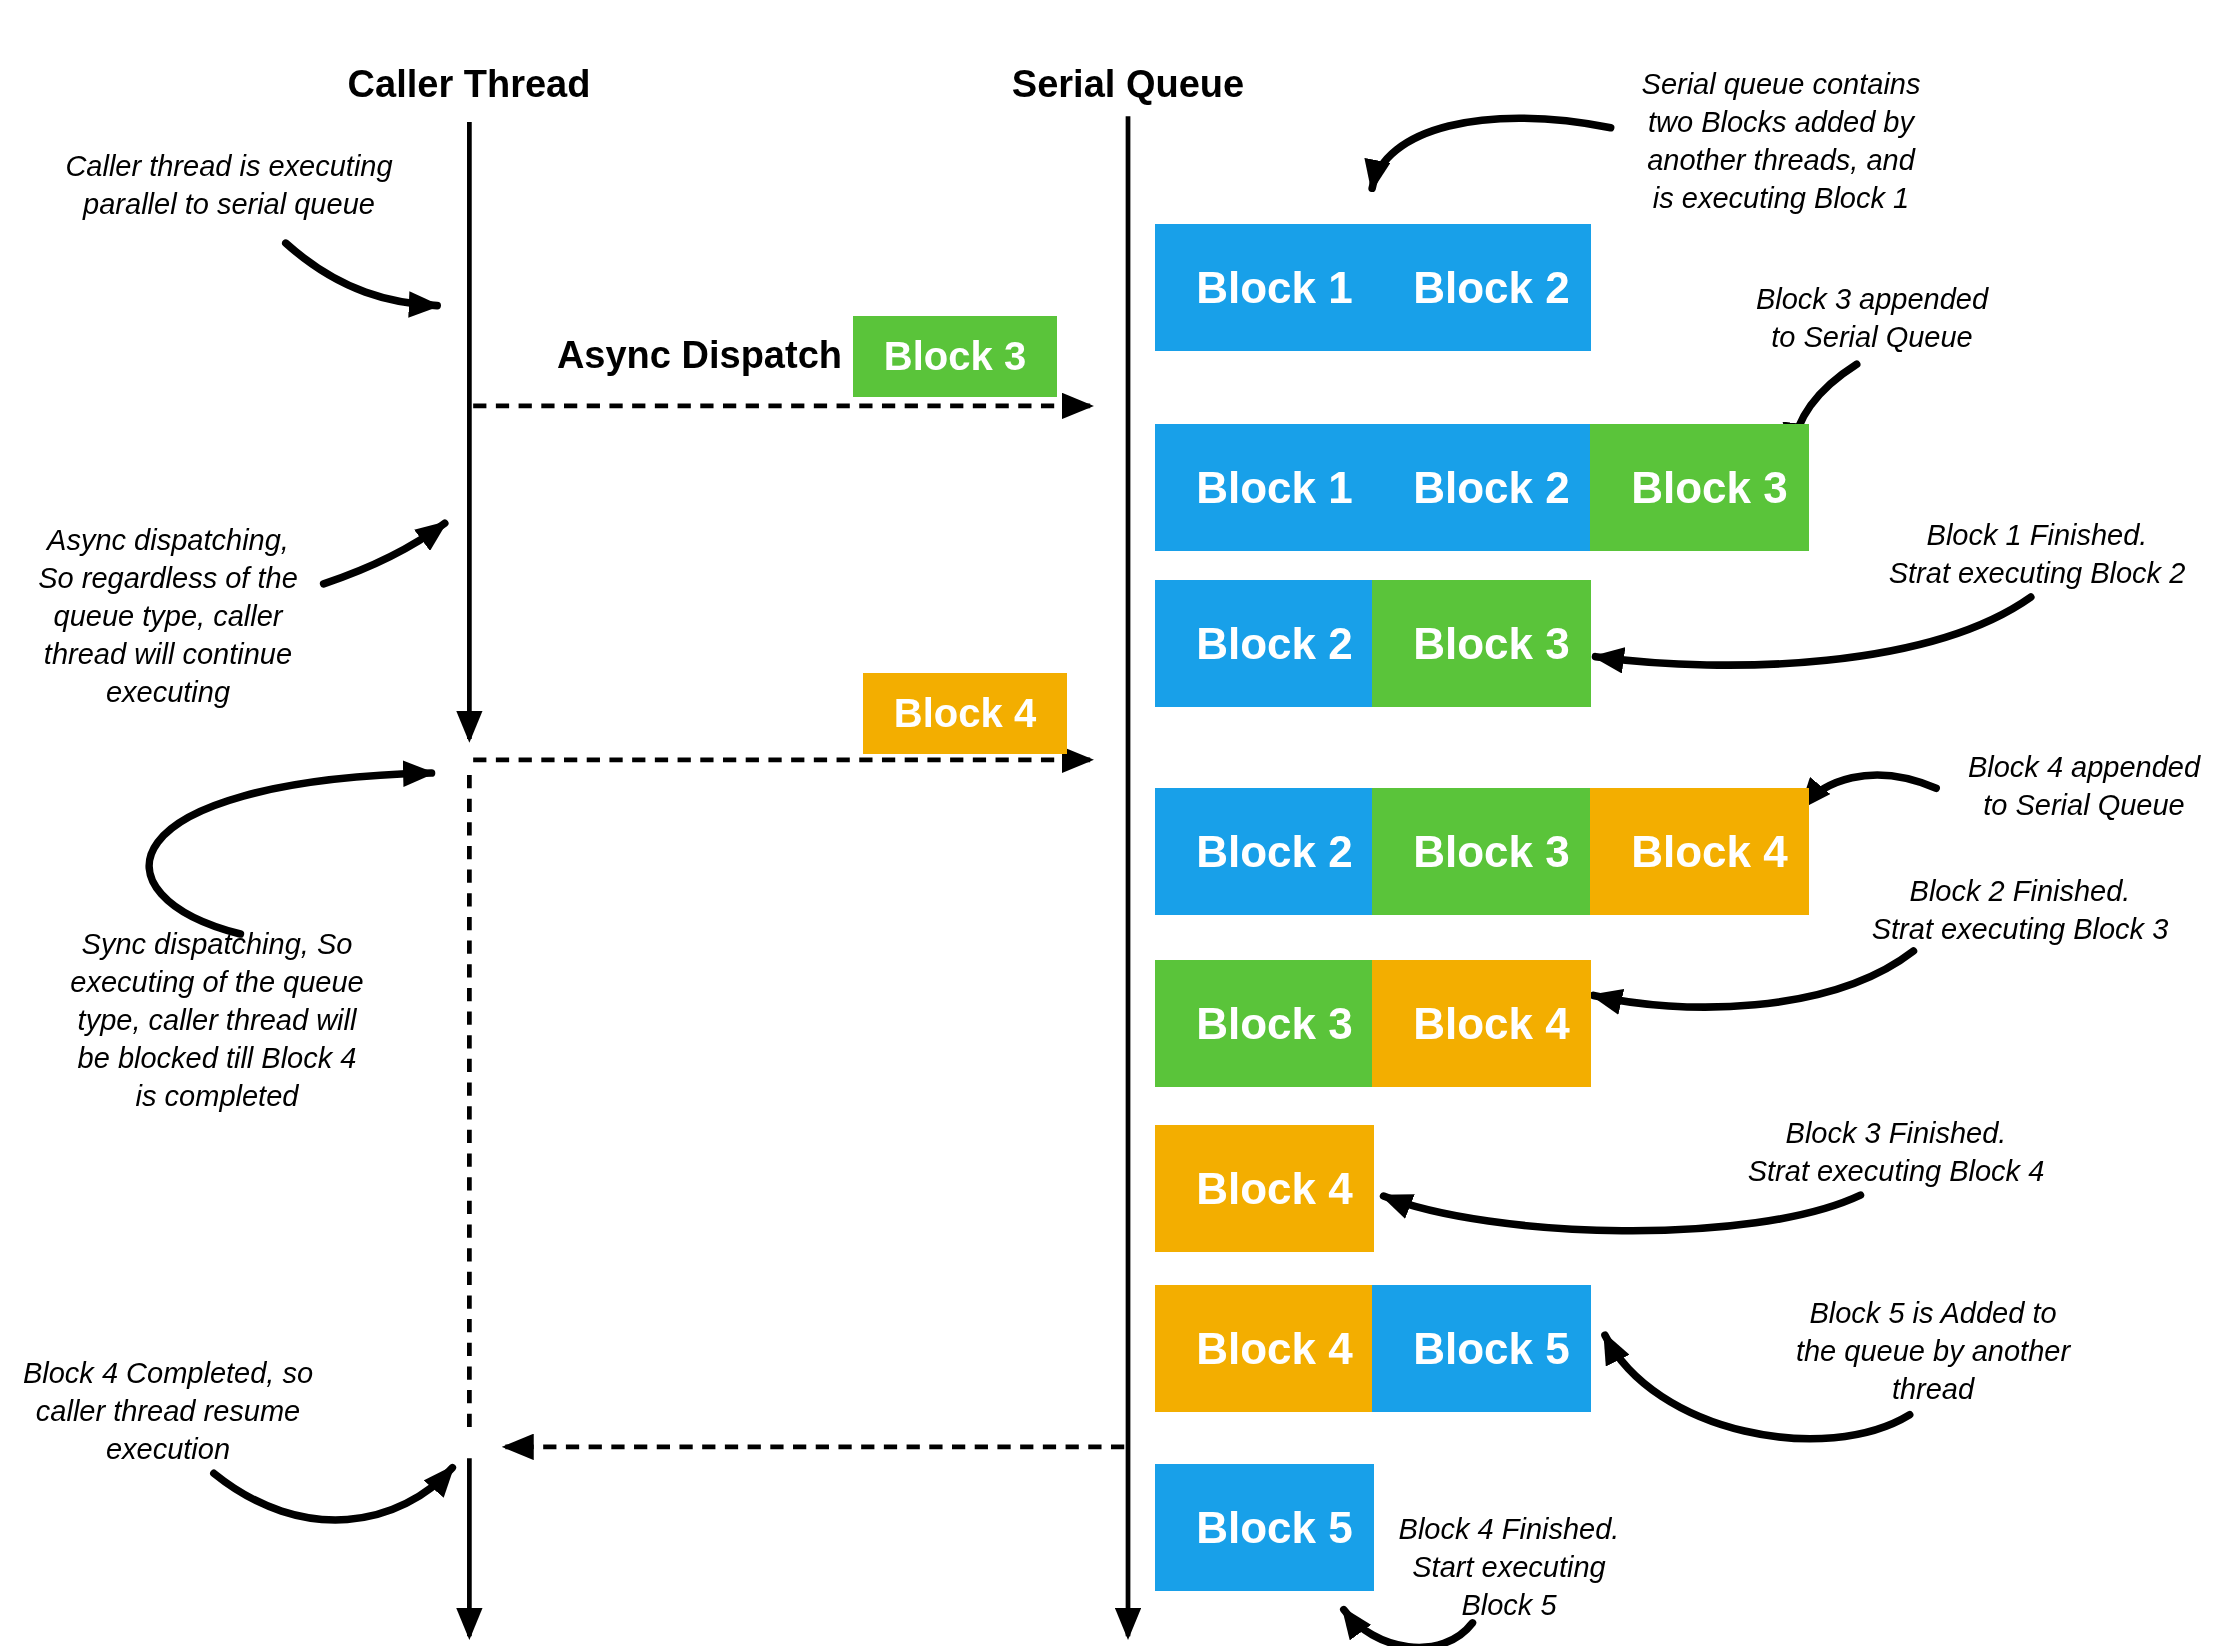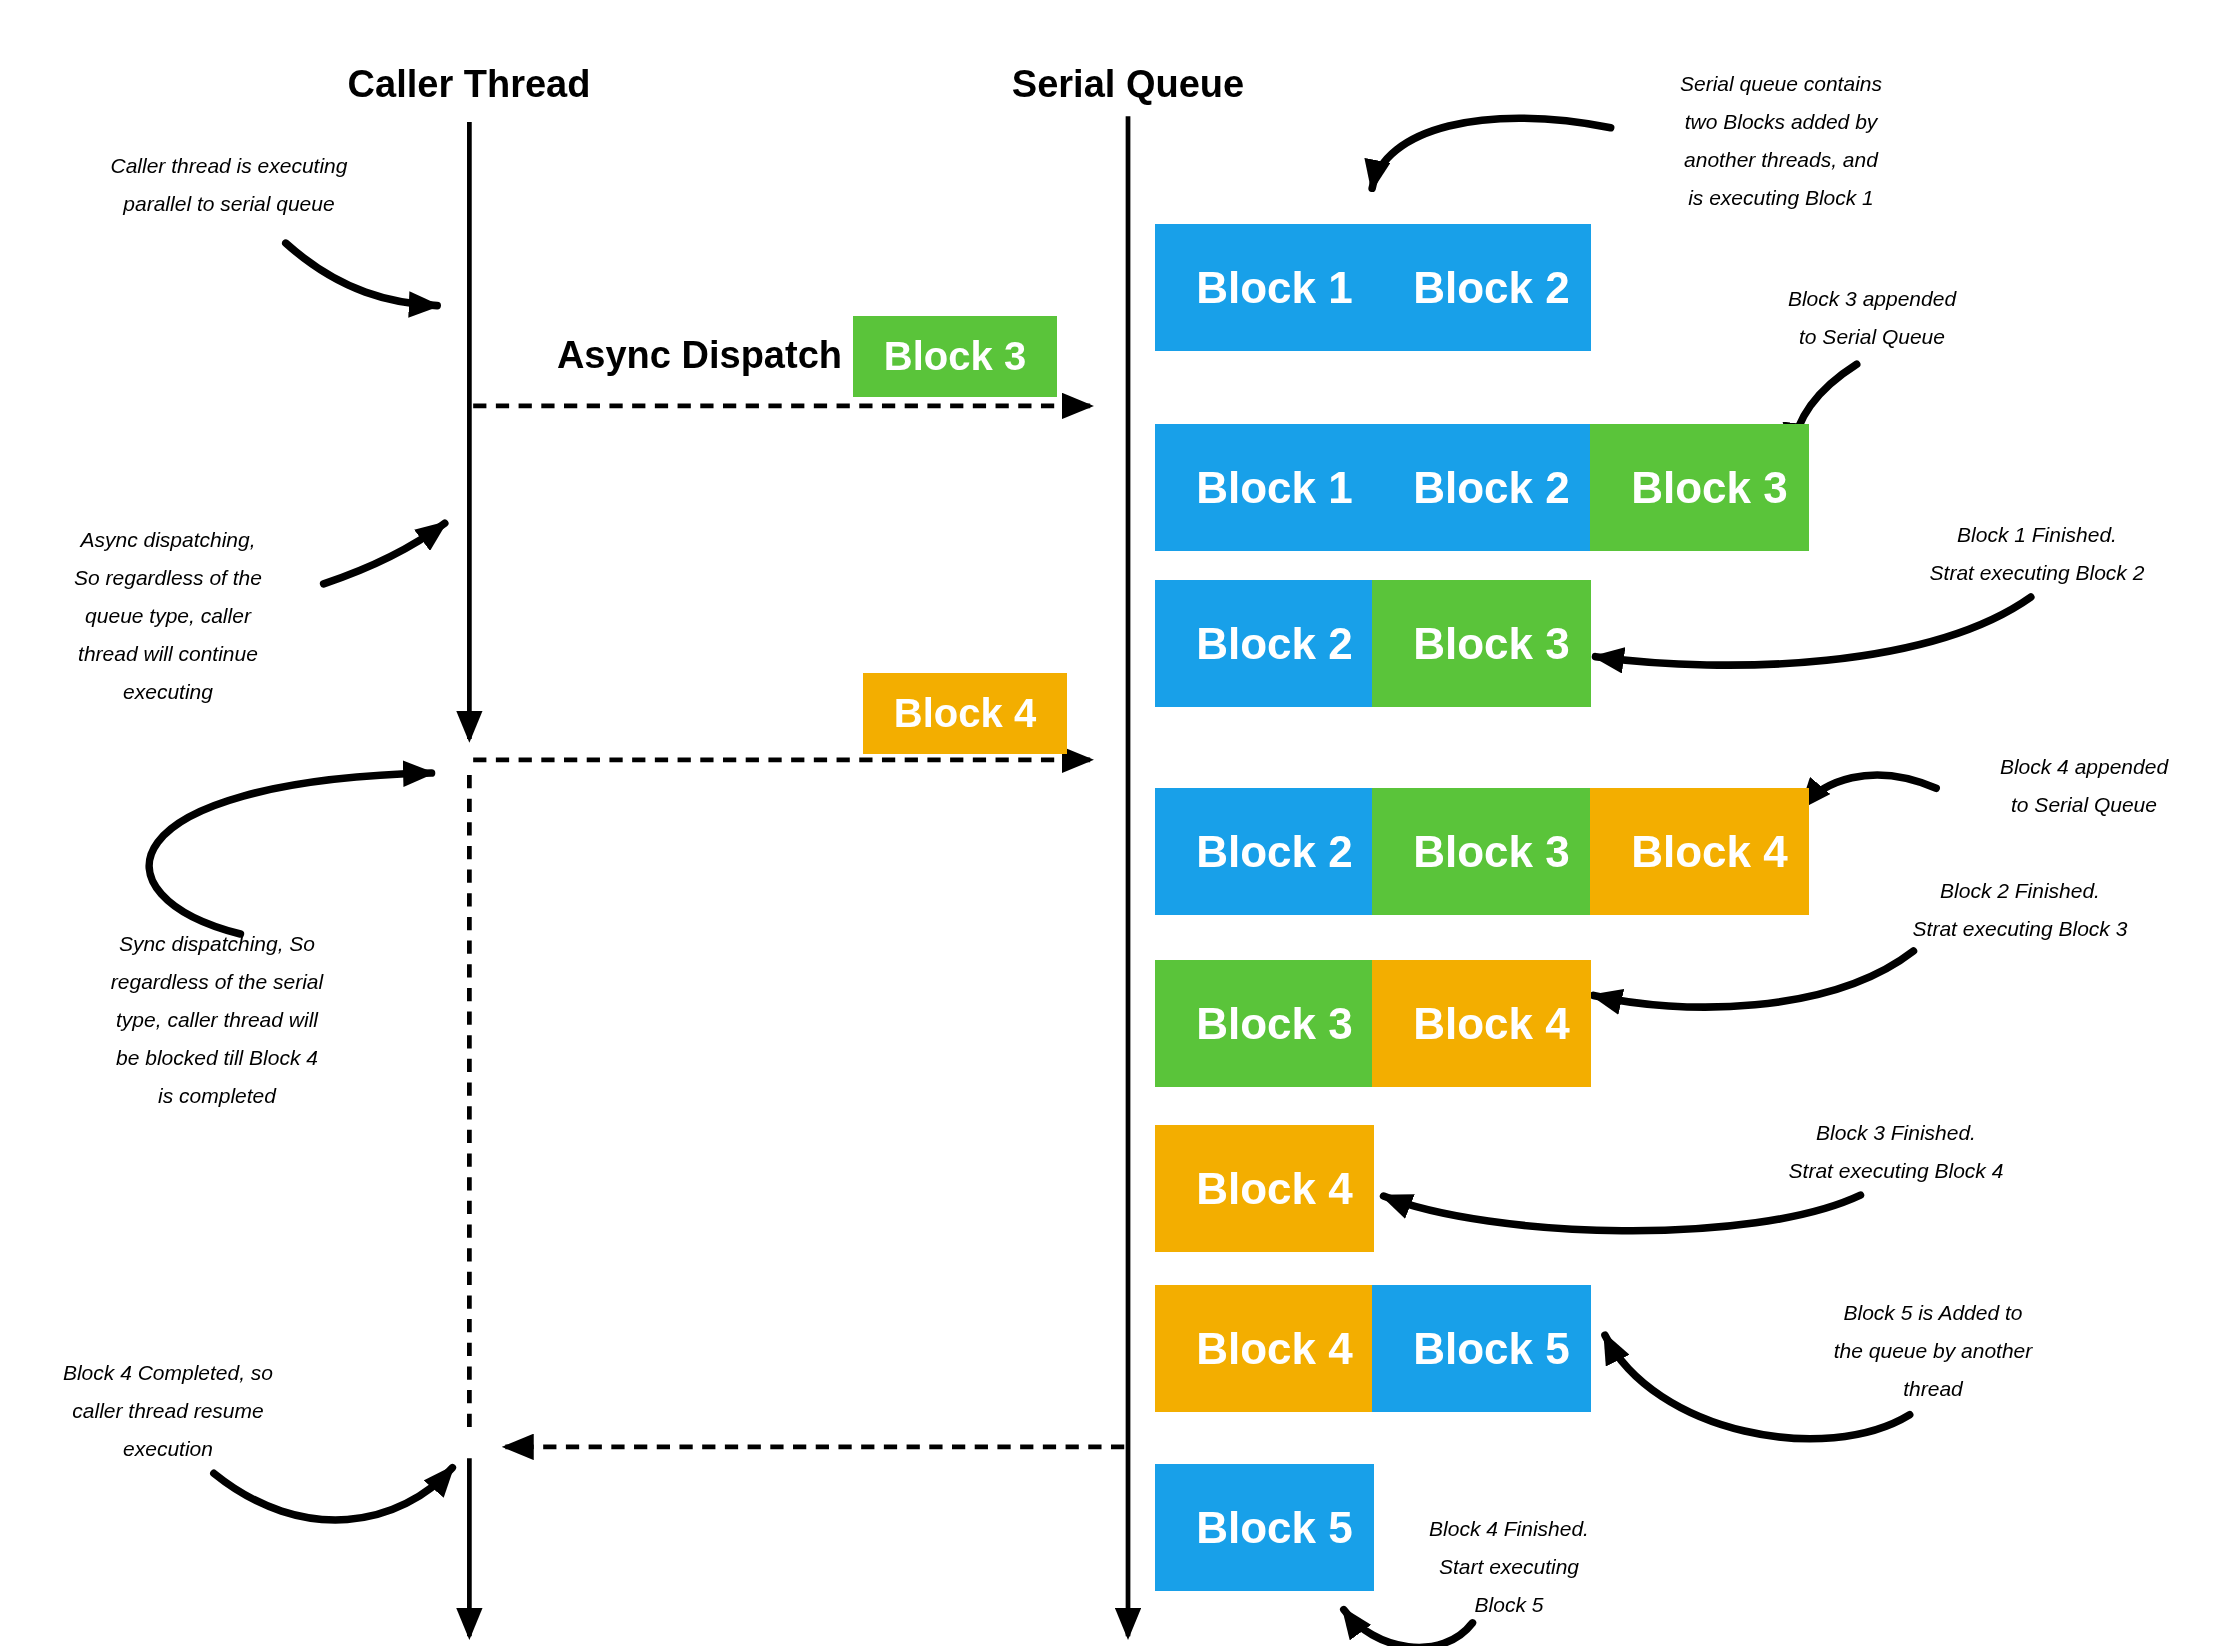--- a/index.html
+++ b/index.html
@@ -18,21 +18,21 @@
   .block{
     position:absolute;display:flex;align-items:center;justify-content:center;
     color:#ffffff;font-weight:700;font-size:44px;white-space:nowrap;padding-left:20px;
   }
   .chip{
     position:absolute;display:flex;align-items:center;justify-content:center;
     color:#ffffff;font-weight:700;font-size:40px;white-space:nowrap;
   }
   .annotation{
     position:absolute;transform:translateX(-50%);
-    font-style:italic;font-size:21px;line-height:38px;text-align:center;white-space:nowrap;
+    font-style:italic;font-size:29px;line-height:38px;text-align:center;white-space:nowrap;
   }
 </style>
 </head>
 <body>
 
 <div class="canvas">
 
   <svg class="overlay" viewBox="0 0 2366 1740" xmlns="http://www.w3.org/2000/svg">
     <defs>
       <marker id="head" markerUnits="userSpaceOnUse" markerWidth="34" markerHeight="28" refX="30" refY="14" orient="auto">
@@ -122,21 +122,21 @@
       <div class="annotation" style="left: 2084px; top: 700px;">
         <div>Block 4 appended</div>
         <div>to Serial Queue</div>
       </div>
       <div class="annotation" style="left: 2020px; top: 824px;">
         <div>Block 2 Finished.</div>
         <div>Strat executing Block 3</div>
       </div>
       <div class="annotation" style="left: 217px; top: 877px;">
         <div>Sync dispatching, So</div>
-        <div>regardless of the serial</div>
+        <div>executing of the queue</div>
         <div>type, caller thread will</div>
         <div>be blocked till Block 4</div>
         <div>is completed</div>
       </div>
       <div class="annotation" style="left: 1896px; top: 1066px;">
         <div>Block 3 Finished.</div>
         <div>Strat executing Block 4</div>
       </div>
       <div class="annotation" style="left: 1933px; top: 1246px;">
         <div>Block 5 is Added to</div>

